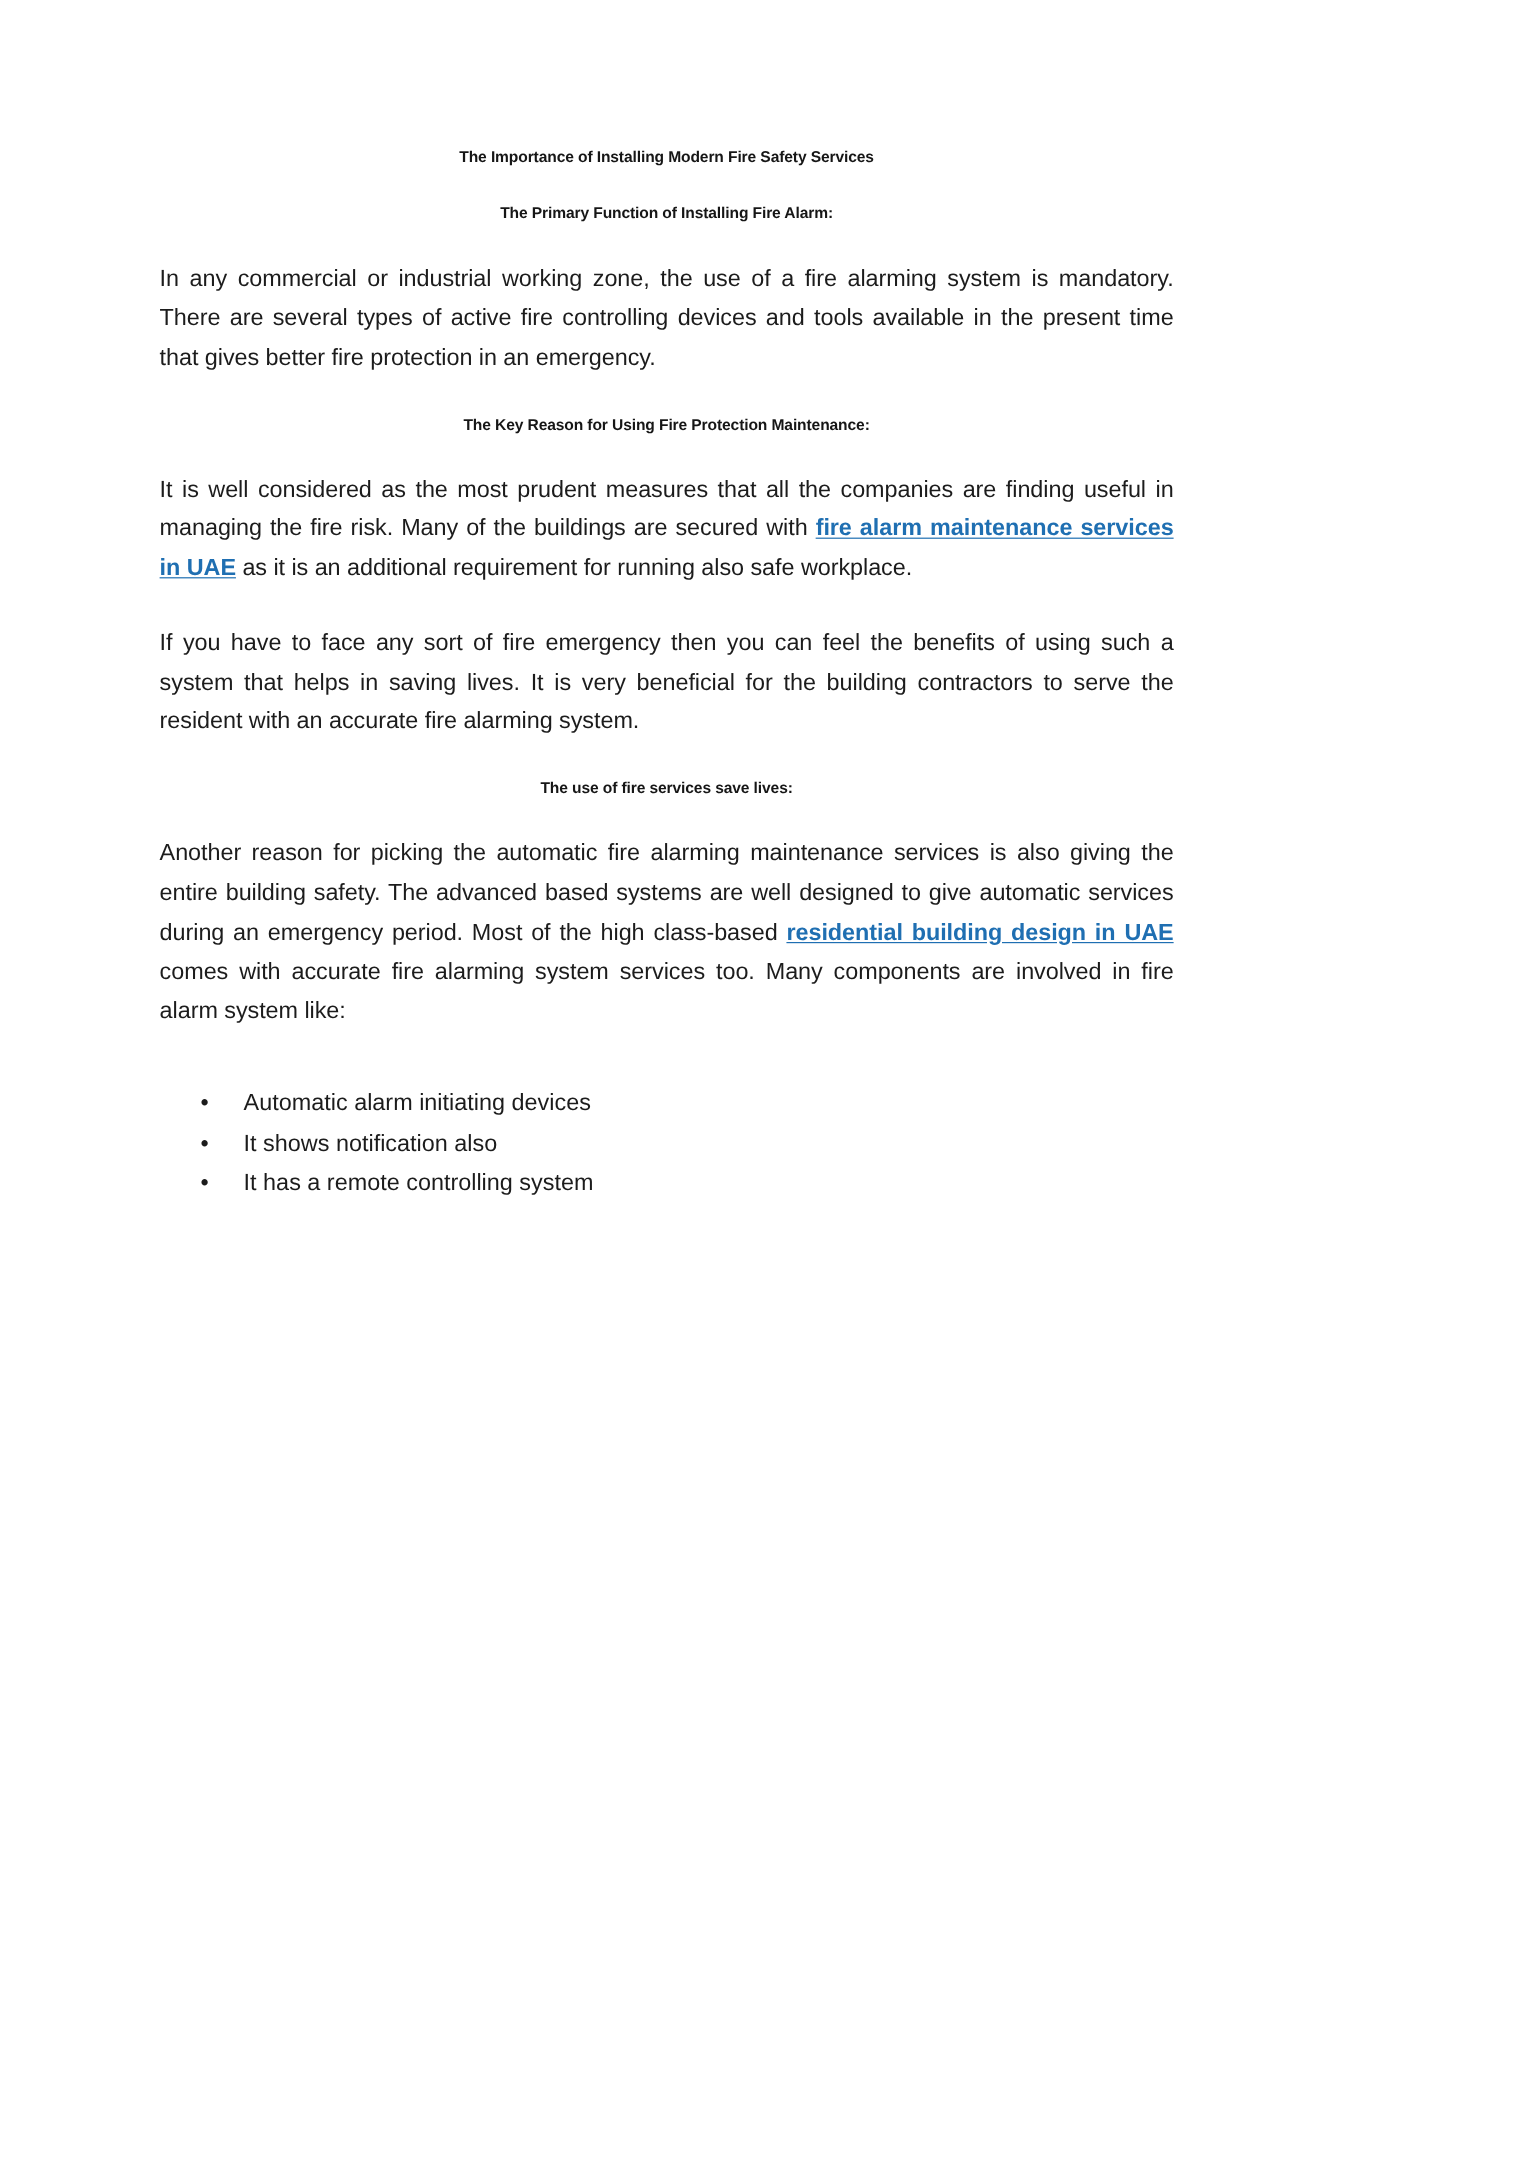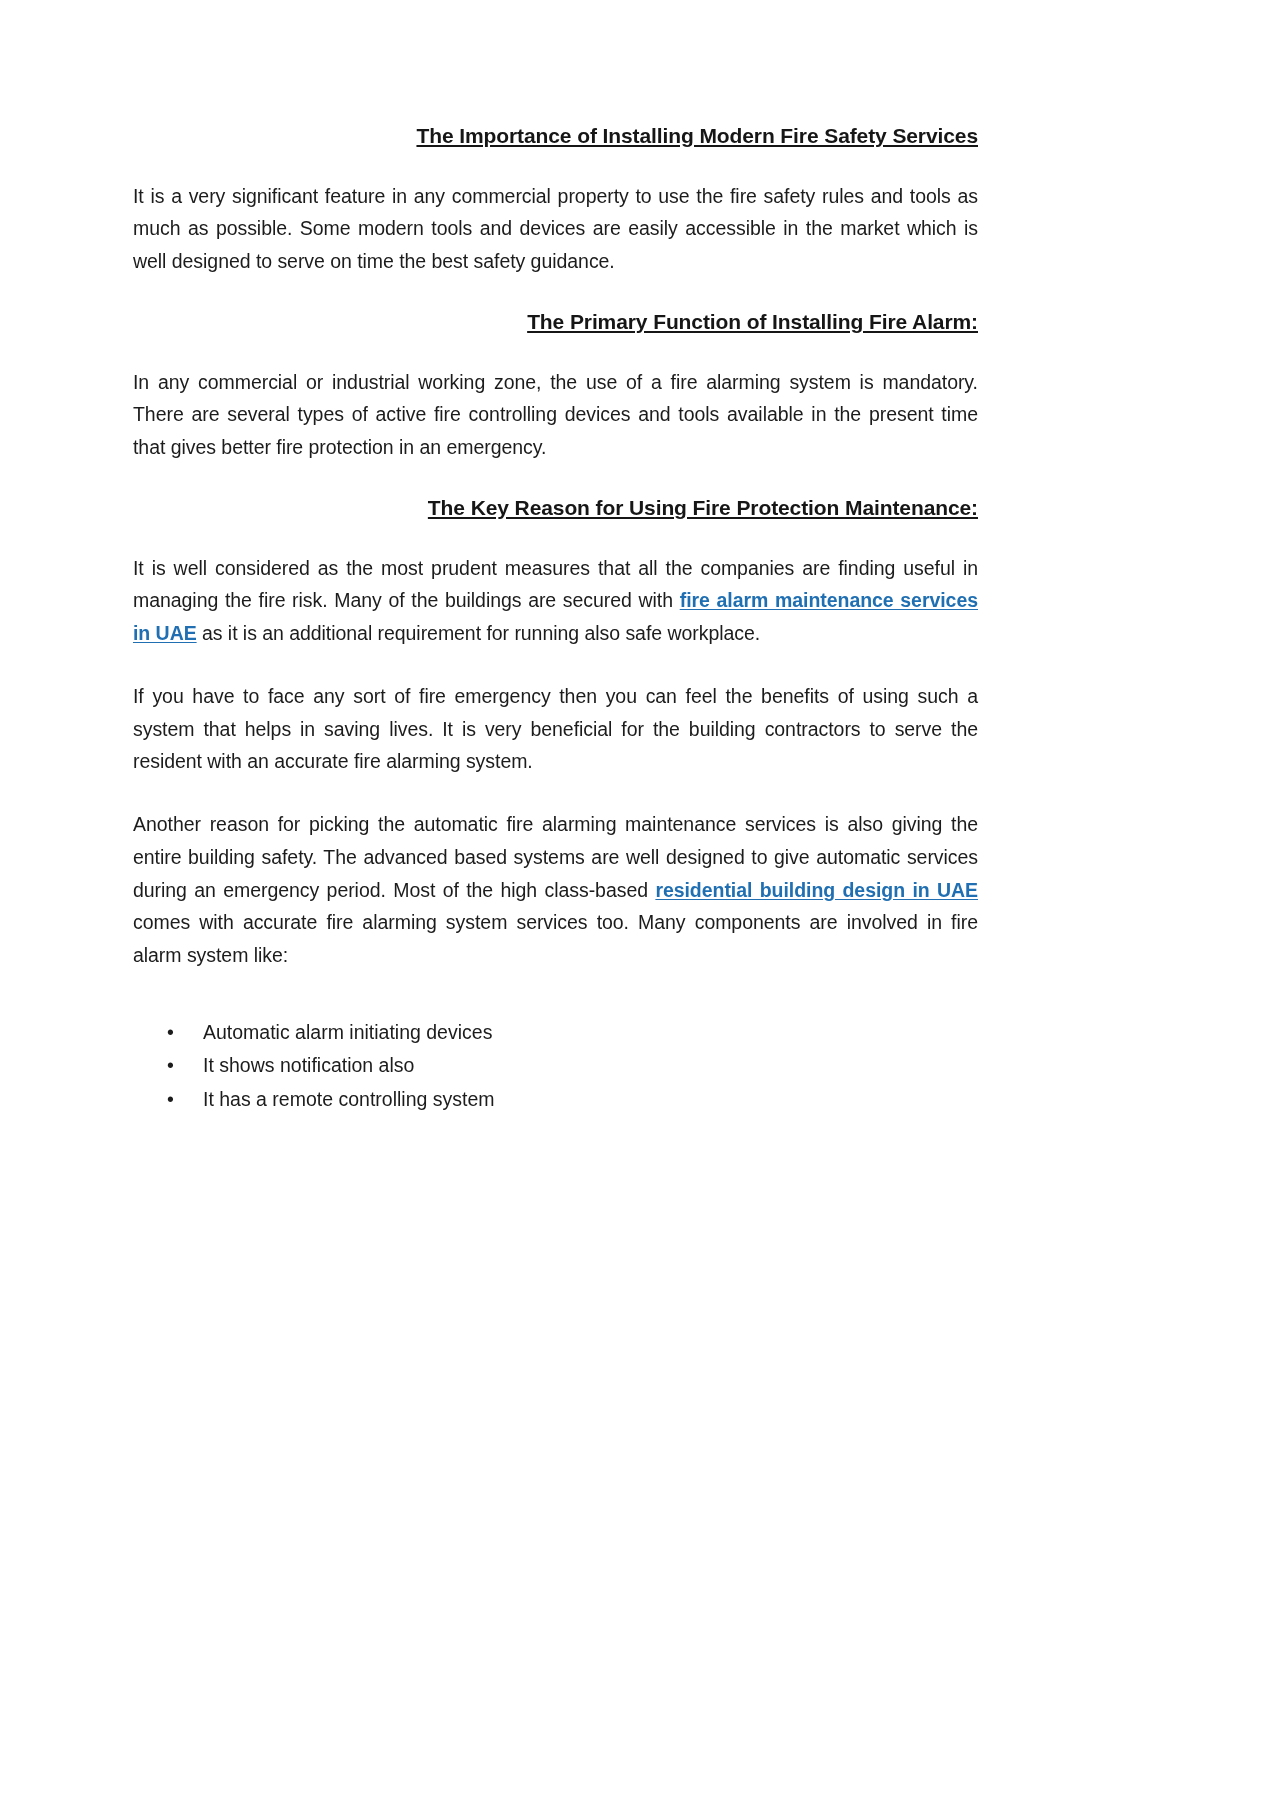--- a/index.html
+++ b/index.html
@@ -20,28 +20,27 @@
     overflow: hidden;
     box-sizing: border-box;
   }
   .content {
     position: absolute;
     left: 133px;
     top: 122px;
     width: 845px;
   }
   h2.heading {
-    font-size: 21px;
+    font-size: 13px;
     font-weight: bold;
     line-height: 1.32;
     margin: 0 0 30px 0;
     letter-spacing: -0.1px;
     color: #161616;
-    text-align: right;
-    text-decoration: underline;
+    text-align: center;
   }
   p.para {
     font-size: 19.5px;
     line-height: 1.68;
     margin: 0 0 30px 0;
     text-align: justify;
     text-justify: inter-word;
     color: #1c1c1c;
     letter-spacing: -0.05px;
   }
@@ -76,33 +75,33 @@
   }
 </style>
 </head>
 <body>
 
 <div class="page">
   <div class="content">
 
     <h2 class="heading">The Importance of Installing Modern Fire Safety Services</h2>
 
-    <p class="para">It is a very significant feature in any commercial property to use the fire safety rules and tools as much as possible. Some modern tools and devices are easily accessible in the market which is well designed to serve on time the best safety guidance.</p>
 
     <h2 class="heading">The Primary Function of Installing Fire Alarm:</h2>
 
     <p class="para">In any commercial or industrial working zone, the use of a fire alarming system is mandatory. There are several types of active fire controlling devices and tools available in the present time that gives better fire protection in an emergency.</p>
 
 
     <h2 class="heading">The Key Reason for Using Fire Protection Maintenance:</h2>
 
     <p class="para"><span>It is well considered as the most prudent measures that all the companies are finding useful in managing the fire risk. Many of the buildings are secured with </span><a class="doclink" href="#">fire alarm maintenance services in UAE</a><span> as it is an additional requirement for running also safe workplace.</span></p>
 
     <p class="para">If you have to face any sort of fire emergency then you can feel the benefits of using such a system that helps in saving lives. It is very beneficial for the building contractors to serve the resident with an accurate fire alarming system.</p>
 
+    <h2 class="heading">The use of fire services save lives:</h2>
 
 
     <p class="para"><span>Another reason for picking the automatic fire alarming maintenance services is also giving the entire building safety. The advanced based systems are well designed to give automatic services during an emergency period. Most of the high class-based </span><a class="doclink" href="#">residential building design in UAE</a><span> comes with accurate fire alarming system services too. Many components are involved in fire alarm system like:</span></p>
 
     <div class="spacer-before-list"></div>
 
     <ul class="bullets">
       <li><span class="dot">•</span><span>Automatic alarm initiating devices</span></li>
       <li><span class="dot">•</span><span>It shows notification also</span></li>
       <li><span class="dot">•</span><span>It has a remote controlling system</span></li>

